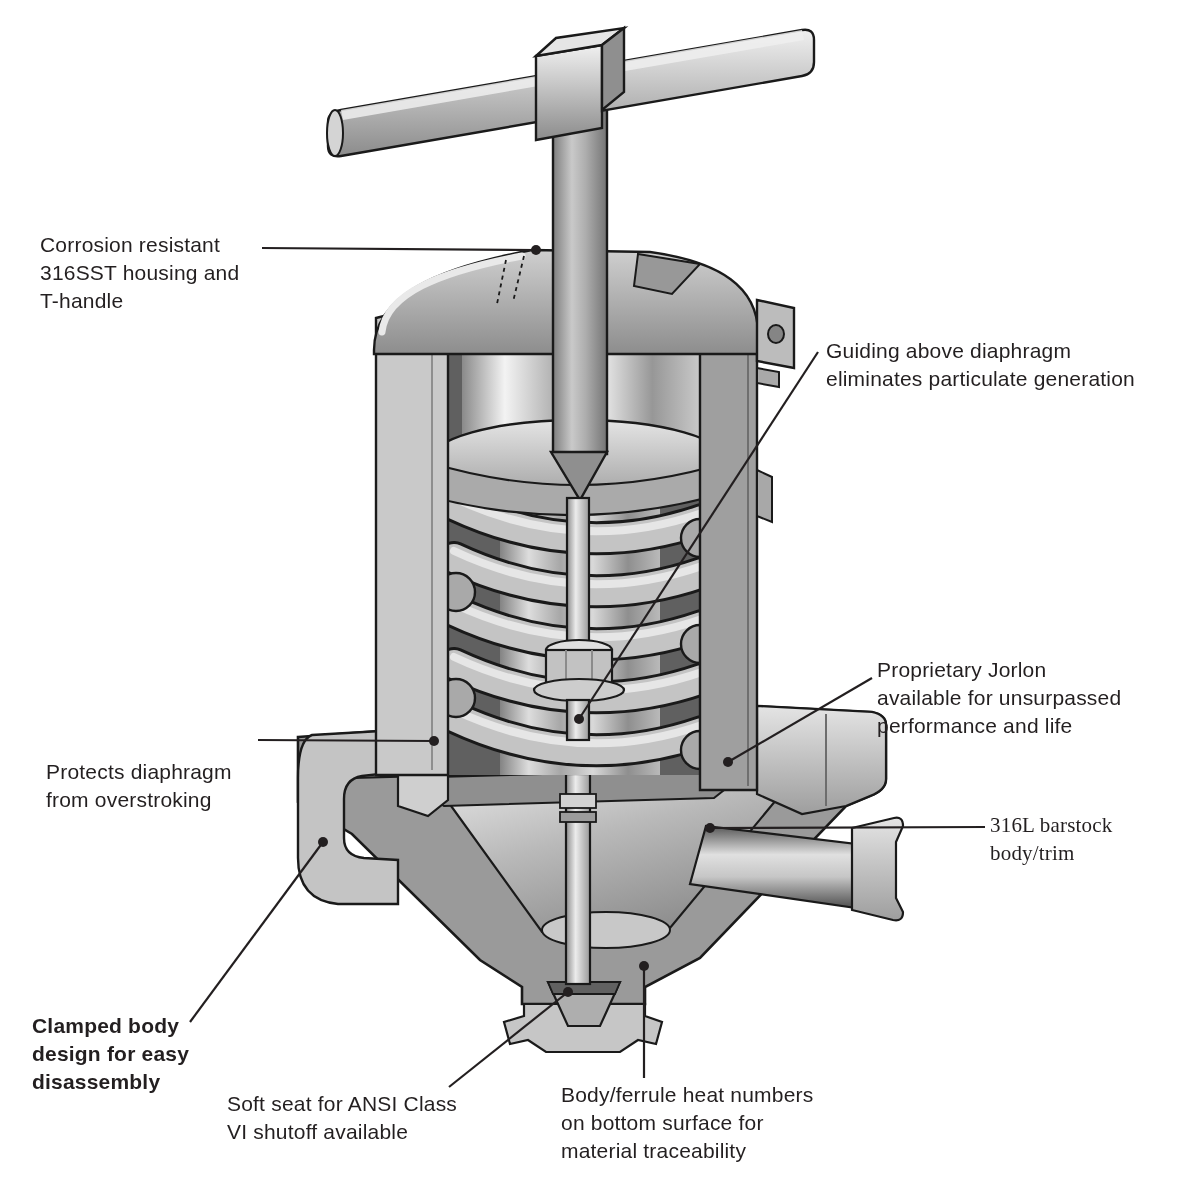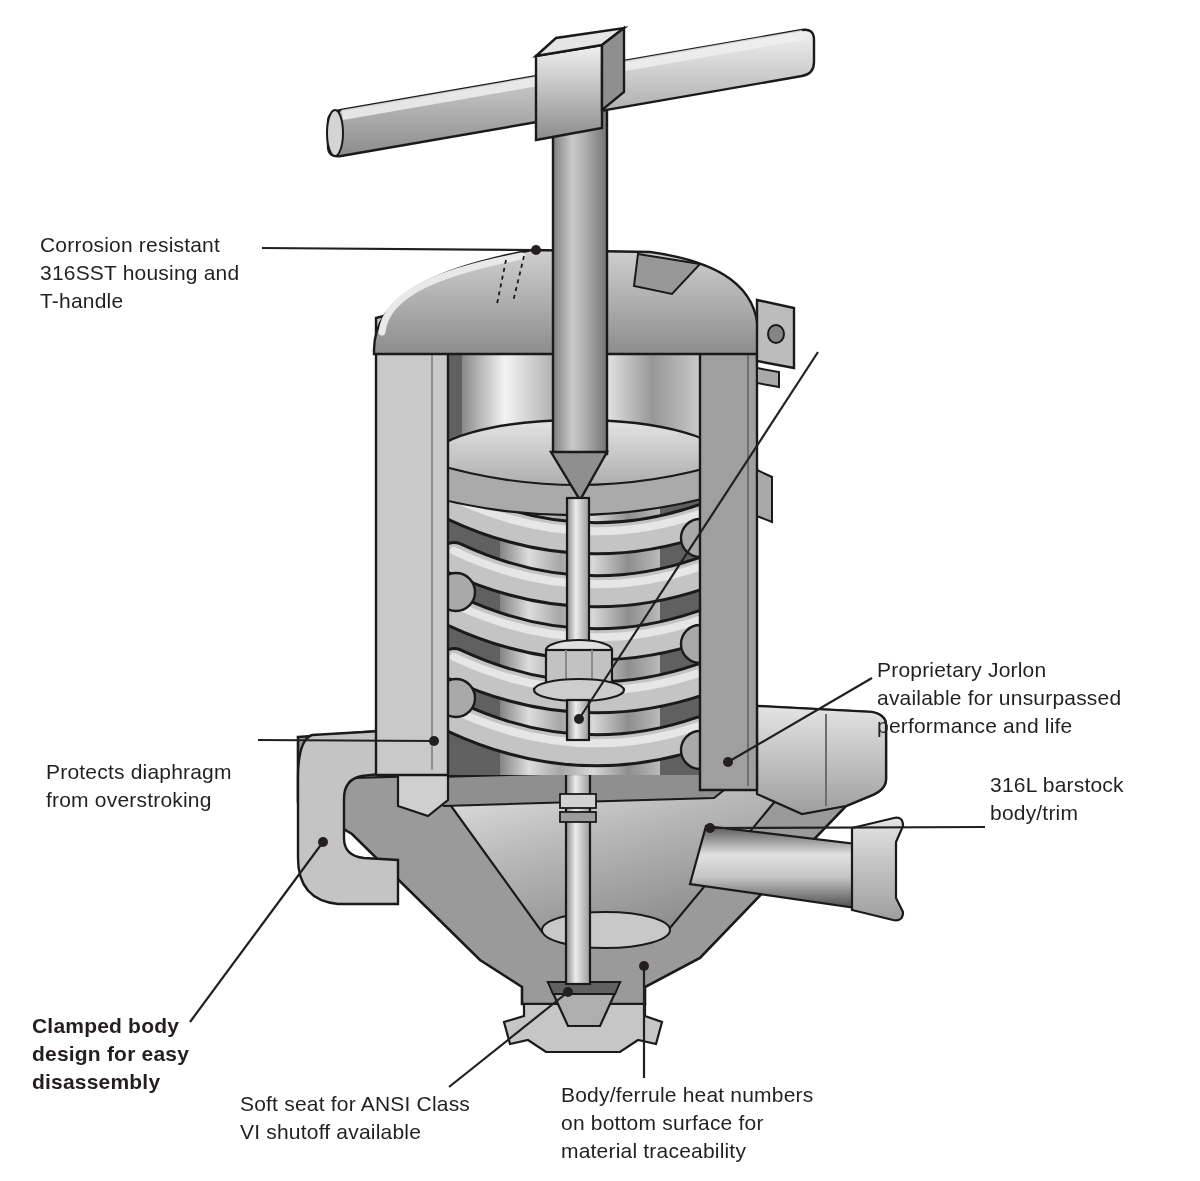--- a/index.html
+++ b/index.html
@@ -4,24 +4,24 @@
 <style>
   html,body{margin:0;padding:0;background:#ffffff;}
   .stage{position:relative;width:1200px;height:1181px;background:#ffffff;overflow:hidden;
          font-family:"Liberation Sans", sans-serif;}
   .stage svg{position:absolute;left:0;top:0;}
   .callout{position:absolute;font-size:21px;line-height:1.33;color:#231f20;
            white-space:pre-line;letter-spacing:0.2px;}
   #co-corrosion{left:40px;  top:231px;}
   #co-guiding  {left:826px; top:337px;}
   #co-jorlon   {left:877px; top:656px;}
-  #co-barstock {left:990px; top:771px;}
+  #co-barstock {left:990px; top:812px;font-family:Liberation Serif, serif;}
   #co-protects {left:46px;  top:758px;}
   #co-clamped  {left:32px;  top:1012px;font-weight:bold;}
-  #co-softseat {left:227px; top:1090px;margin-left:13px;}
+  #co-softseat {left:227px; top:1090px;}
   #co-ferrule  {left:561px; top:1081px;}
 </style>
 </head>
 <body>
 
 <div class="stage">
 
 <svg width="1200" height="1181" viewBox="0 0 1200 1181">
   <defs>
     <linearGradient id="gBar" x1="0" y1="0" x2="0" y2="1">
@@ -180,20 +180,22 @@
     <path d="M449,1087 L568,992" fill="none"></path>
         <circle cx="568" cy="992" r="5" stroke="none"></circle>
     <path d="M644,1078 L644,966" fill="none"></path>
         <circle cx="644" cy="966" r="5" stroke="none"></circle>
   </g>
 </svg>
 
 <div class="callout" id="co-corrosion">Corrosion resistant
 316SST housing and
 T-handle</div>
+<div class="callout" id="co-guiding">Guiding above diaphragm
+eliminates particulate generation</div>
 <div class="callout" id="co-jorlon">Proprietary Jorlon
 available for unsurpassed
 performance and life</div>
 <div class="callout" id="co-barstock">316L barstock
 body/trim</div>
 <div class="callout" id="co-protects">Protects diaphragm
 from overstroking</div>
 <div class="callout" id="co-clamped">Clamped body
 design for easy
 disassembly</div>

